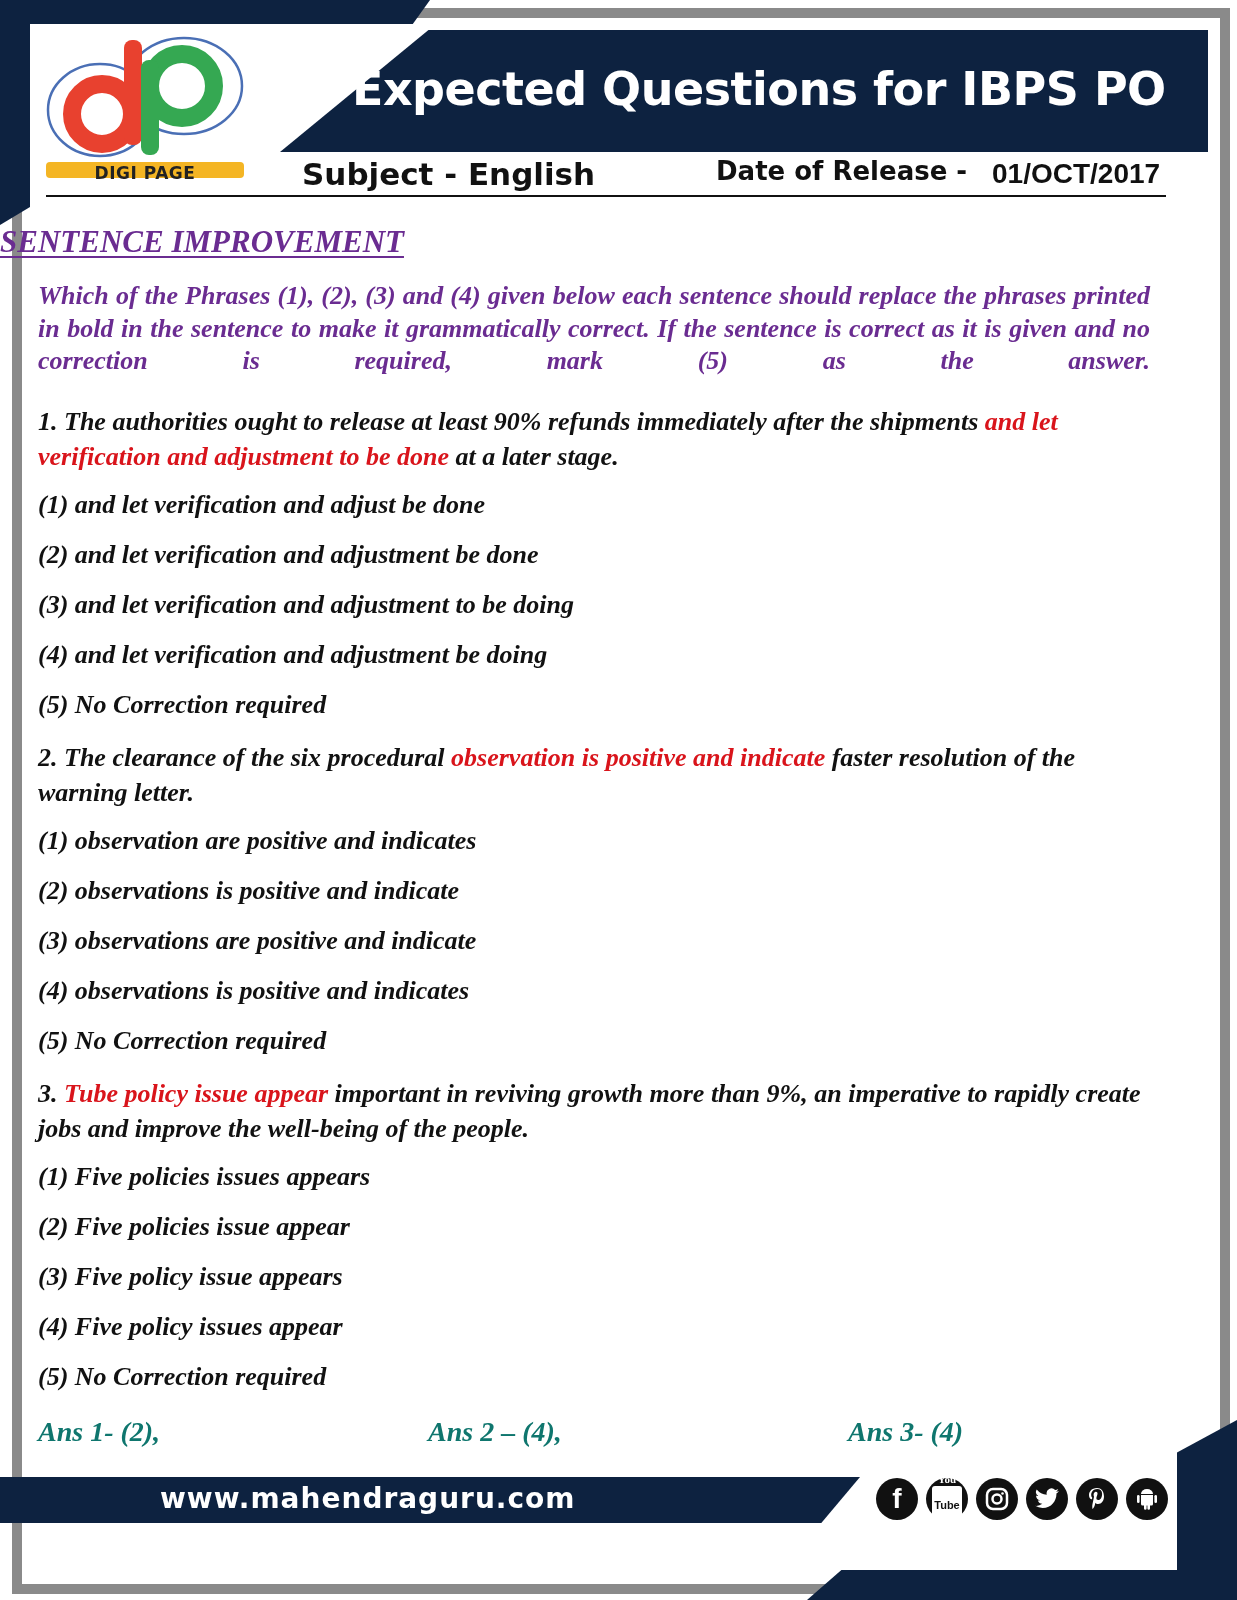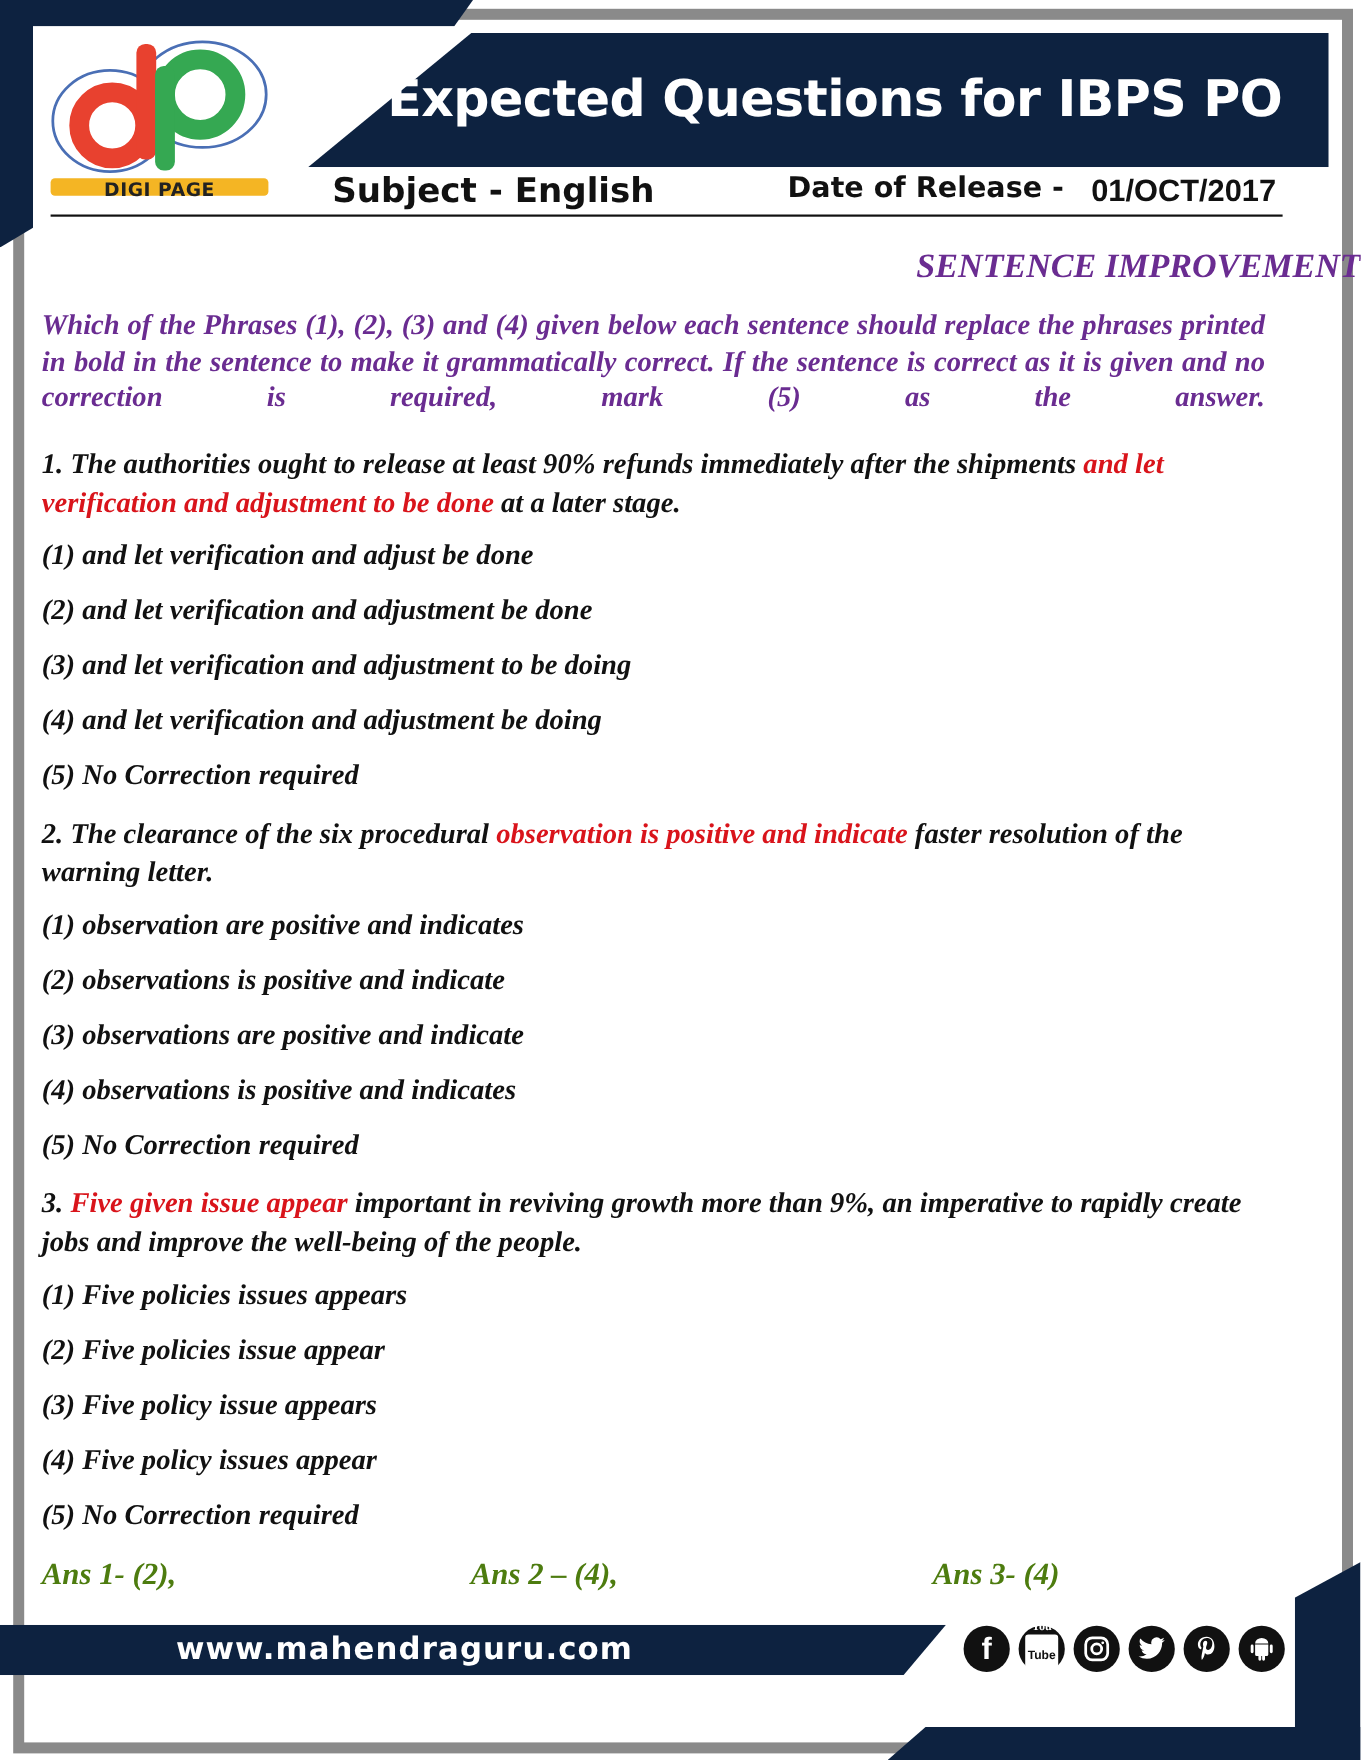--- a/index.html
+++ b/index.html
@@ -19,28 +19,28 @@
 
   .logo { position: absolute; left: 42px; top: 30px; width: 205px; height: 130px; }
   .logo-badge { position: absolute; left: 46px; top: 162px; width: 198px; height: 16px; background: #f4b524; border-radius: 4px; text-align: center; font-family: "DejaVu Sans", sans-serif; font-weight: bold; font-size: 17px; line-height: 22px; color: #222; letter-spacing: 0.5px; }
 
   .subject { position: absolute; left: 302px; top: 156px; font-family: "DejaVu Sans", sans-serif; font-weight: bold; font-size: 31px; color: #111; }
   .release-label { position: absolute; left: 716px; top: 156px; font-family: "DejaVu Sans", sans-serif; font-weight: bold; font-size: 26px; color: #111; }
   .release-date { position: absolute; left: 992px; top: 158px; font-family: "Liberation Sans", sans-serif; font-weight: bold; font-size: 28px; color: #111; }
   .header-rule { position: absolute; left: 46px; top: 195px; width: 1120px; height: 2px; background: #111; }
 
   
-  .section-title { position: absolute; left: 0; width: 1237px; top: 224px; text-align: right; font-style: italic; font-weight: bold; font-size: 31px; color: #6a2c91; text-decoration-thickness: 2px; text-underline-offset: 4px; }
+  .section-title { position: absolute; left: 0; width: 1237px; top: 224px; text-align: left; font-style: italic; font-weight: bold; font-size: 31px; color: #6a2c91; text-decoration: underline; text-decoration-thickness: 2px; text-underline-offset: 4px; }
   .instructions { position: absolute; left: 38px; top: 280px; width: 1112px; font-style: italic; font-weight: bold; font-size: 26px; line-height: 32.5px; color: #6a2c91; text-align: justify; text-align-last: justify; }
 
   .q { position: absolute; left: 38px; width: 1130px; font-style: italic; font-weight: bold; font-size: 26px; line-height: 34.5px; color: #111; }
   .hl { color: #d9141b; }
   .opt { position: absolute; left: 38px; font-style: italic; font-weight: bold; font-size: 26px; color: #111; white-space: nowrap; }
 
-  .ans { position: absolute; top: 1416px; font-style: italic; font-weight: bold; font-size: 28px; color: #4d7c0f; }
+  .ans { position: absolute; top: 1416px; font-style: italic; font-weight: bold; font-size: 28px; color: #0f766e; }
 
   
   .footer-bar { position: absolute; left: 0; top: 1477px; width: 860px; height: 46px; background: #0d2240; clip-path: polygon(0 0, 100% 0, 95.5% 100%, 0 100%); }
   .footer-url { position: absolute; left: 160px; top: 1482px; font-family: "DejaVu Sans", sans-serif; font-weight: bold; font-size: 28px; color: #ffffff; letter-spacing: 1px; }
   .social { position: absolute; left: 876px; top: 1478px; display: flex; gap: 8px; }
   .social .ic { width: 42px; height: 42px; border-radius: 50%; background: #111; display: flex; align-items: center; justify-content: center; color: #fff; }
 </style>
 </head>
 <body>
 
@@ -83,21 +83,21 @@
 <div class="q" style="top:741px">
   <span>2. The clearance of the six procedural </span><span class="hl">observation is positive and indicate</span><span> faster resolution of the warning letter.</span>
 </div>
 <div class="opt" style="top:826px">(1) observation are positive and indicates</div>
 <div class="opt" style="top:876px">(2) observations is positive and indicate</div>
 <div class="opt" style="top:926px">(3) observations are positive and indicate</div>
 <div class="opt" style="top:976px">(4) observations is positive and indicates</div>
 <div class="opt" style="top:1026px">(5) No Correction required</div>
 
 <div class="q" style="top:1077px">
-  <span>3. </span><span class="hl">Five given issue appear</span><span> important in reviving growth more than 9%, an imperative to rapidly create jobs and improve the well-being of the people.</span>
+  <span>3. </span><span class="hl">Tube policy issue appear</span><span> important in reviving growth more than 9%, an imperative to rapidly create jobs and improve the well-being of the people.</span>
 </div>
 <div class="opt" style="top:1162px">(1) Five policies issues appears</div>
 <div class="opt" style="top:1212px">(2) Five policies issue appear</div>
 <div class="opt" style="top:1262px">(3) Five policy issue appears</div>
 <div class="opt" style="top:1312px">(4) Five policy issues appear</div>
 <div class="opt" style="top:1362px">(5) No Correction required</div>
 
 <div class="ans" style="left:38px">Ans 1- (2),</div>
 <div class="ans" style="left:428px">Ans 2 – (4),</div>
 <div class="ans" style="left:848px">Ans 3- (4)</div>

